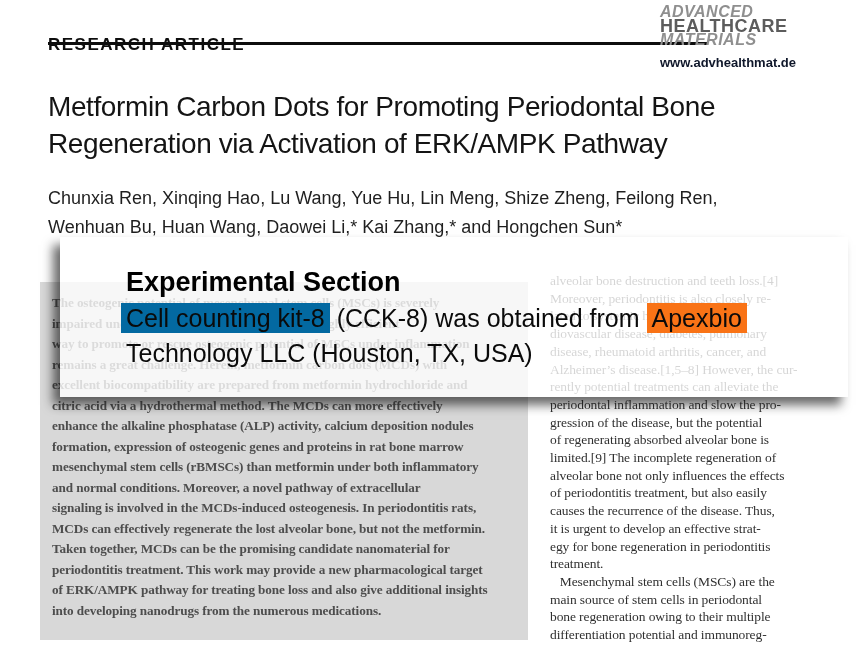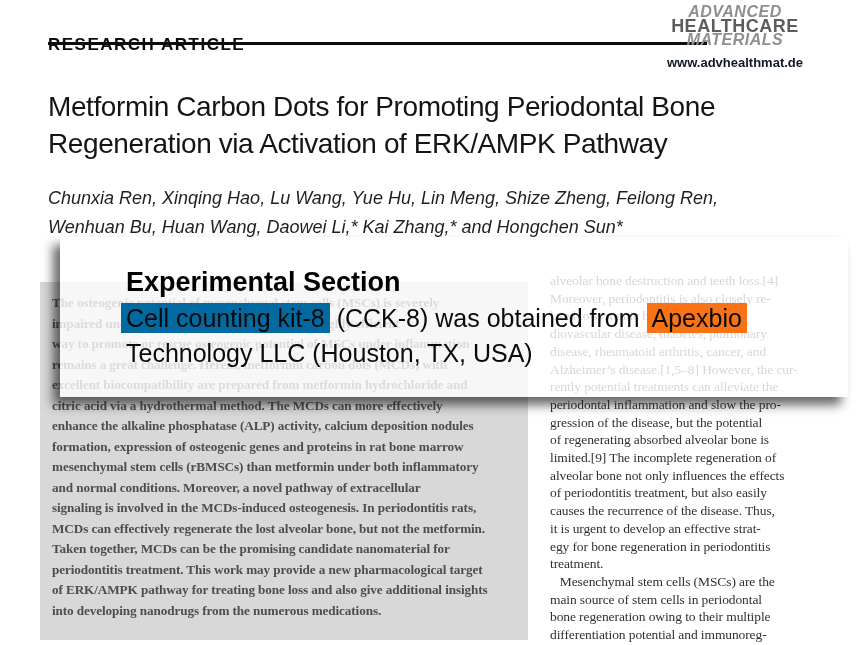--- a/index.html
+++ b/index.html
@@ -2,28 +2,28 @@
 <html><head>
 <meta charset="utf-8">
 <style>
   * { margin:0; padding:0; box-sizing:border-box; }
   body { background:#888; font-family:"Liberation Sans", sans-serif; }
   .page { position:relative; width:860px; height:645px; background:#ffffff; overflow:hidden; margin:0 auto; }
 
   
   .kicker { position:absolute; left:48px; top:35px; font-size:17px; font-weight:bold; letter-spacing:1.5px; color:#0d0d0d; font-family:"Liberation Sans", sans-serif; }
   .rule { position:absolute; left:48px; top:42px; width:659px; height:3px; background:#0d0d0d; }
-  .logo { position:absolute; right:57px; top:5px; text-align:center; line-height:14px; font-family:"Liberation Sans", sans-serif; }
+  .logo { position:absolute; right:64px; top:5px; text-align:left; line-height:14px; font-family:"Liberation Sans", sans-serif; }
   .logo .l1, .logo .l3 { font-size:16px; font-weight:900; font-style:italic; color:#8f8f8f; letter-spacing:0.5px; }
   .logo .l2 { font-size:18px; font-weight:700; color:#5c5c5c; letter-spacing:0.5px; }
   .logo .url { margin-top:9px; font-size:13px; font-weight:bold; color:#0f172a; font-style:normal; }
 
   
   .title { position:absolute; left:48px; top:88px; width:770px; font-size:28px; font-weight:normal; color:#141414; letter-spacing:-0.4px; line-height:37px; font-family:"Liberation Sans", sans-serif; }
-  .authors { position:absolute; left:48px; top:184px; width:770px; font-size:18px; font-style:italic; color:#1f1f1f; line-height:29px; font-family:"Liberation Sans", sans-serif; }
+  .authors { position:absolute; left:48px; top:184px; width:770px; font-size:18px; color:#1f1f1f; line-height:29px; font-family:"Liberation Sans", sans-serif; }
 
   
   .abstract { position:absolute; left:40px; top:282px; width:488px; height:358px; background:#d8d8d8; padding:11px 10px 0 12px; overflow:hidden; }
   .abstract .line { white-space:nowrap; font-family:"Liberation Serif", serif; font-weight:bold; color:#4d4d4d; font-size:13.2px; line-height:20.5px; letter-spacing:-0.1px; overflow:hidden; }
 
   
   .intro { position:absolute; left:550px; top:272px; width:288px; height:373px; overflow:hidden; }
   .intro .line { white-space:nowrap; font-family:"Liberation Serif", serif; color:#303030; font-size:13.5px; line-height:17.7px; letter-spacing:-0.1px; overflow:hidden; }
 
   

